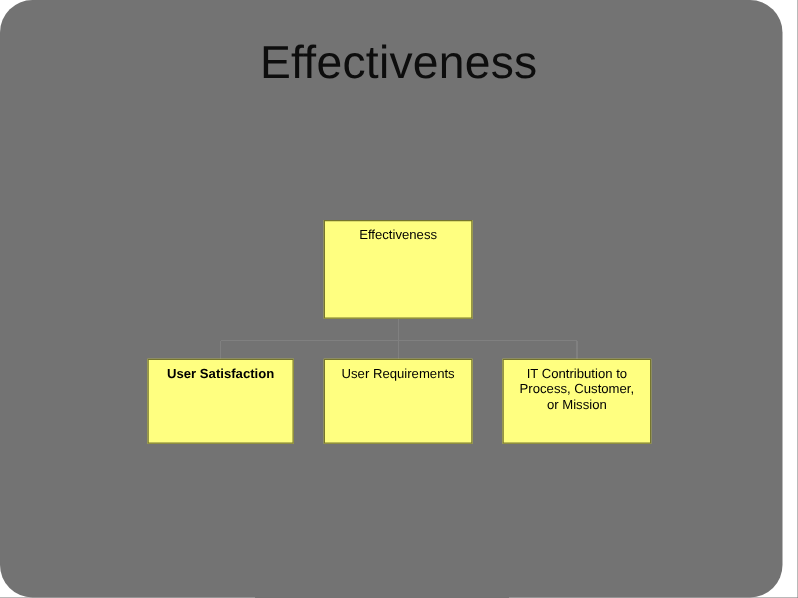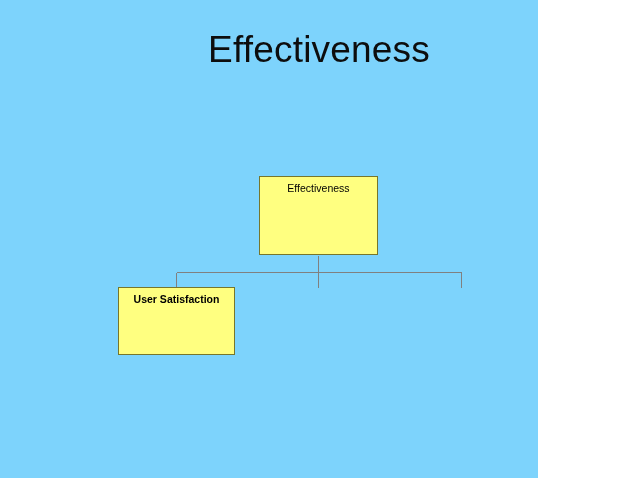--- a/index.html
+++ b/index.html
@@ -9,23 +9,24 @@
   }
   body {
     width: 638px;
     height: 478px;
     background: #ffffff;
     font-family: "Liberation Sans", sans-serif;
     overflow: hidden;
   }
   #slide {
     position: relative;
-    width: 538px;
+    width: 626px;
     height: 478px;
-    background: #7dd3fc;
+    background: #737373;
+    border-radius: 26px;
   }
 
   
   #slide-title {
     position: absolute;
     left: 0;
     top: 28px;
     width: 638px;
     text-align: center;
     font-size: 37px;
@@ -121,16 +122,24 @@
     </svg>
 
     <div class="node" id="node-effectiveness">
       <span class="node-label">Effectiveness</span>
     </div>
 
     <div class="node" id="node-user-satisfaction">
       <span class="node-label">User Satisfaction</span>
     </div>
 
+    <div class="node" id="node-user-requirements">
+      <span class="node-label">User Requirements</span>
+    </div>
 
+    <div class="node" id="node-it-contribution">
+      <span class="node-label">IT Contribution to
+Process, Customer,
+or Mission</span>
+    </div>
 
   </div>
 </div>
 
 </body></html>

